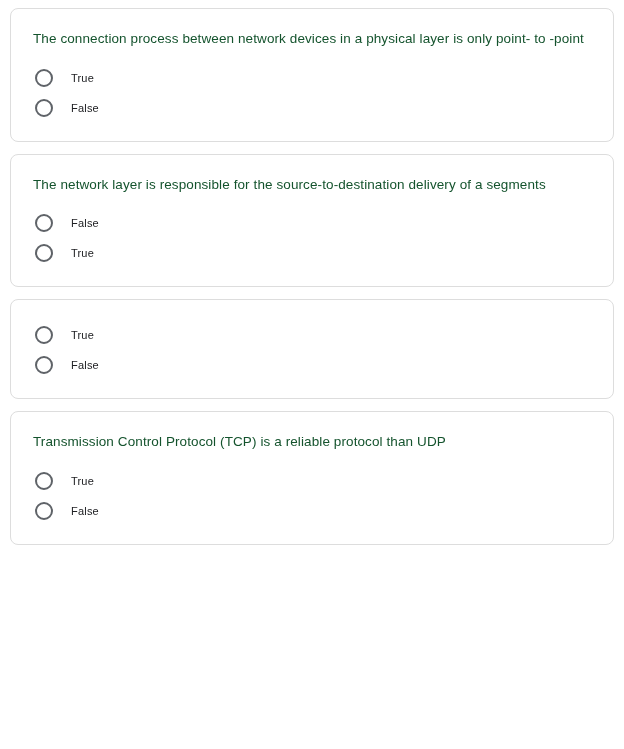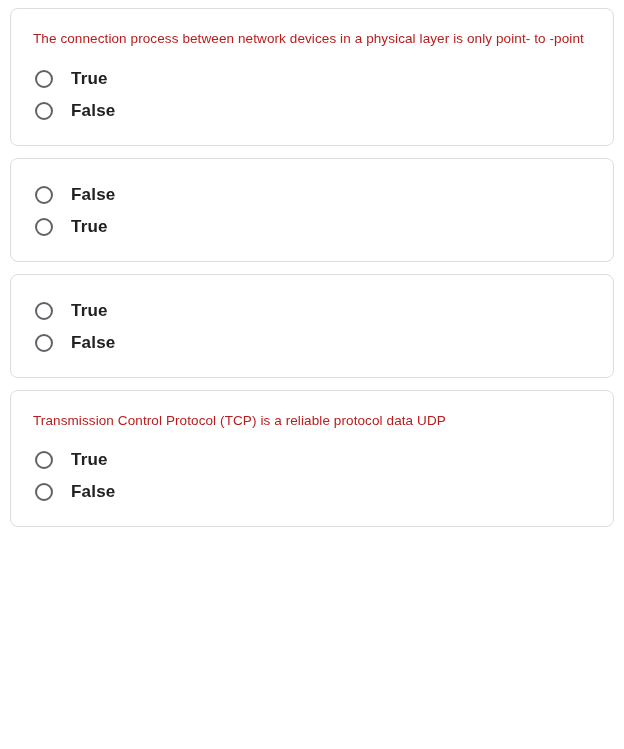--- a/index.html
+++ b/index.html
@@ -22,21 +22,21 @@
     background: #ffffff;
     border: 1px solid #dddddd;
     border-radius: 8px;
     margin: 0 10px 12px 10px;
     padding: 20px 22px 18px 22px;
     box-sizing: border-box;
   }
   .question-text {
     font-size: 13.5px;
     line-height: 1.45;
-    color: #b91c1c;
+    color: #14532d;
     font-weight: 500;
     letter-spacing: 0.1px;
     margin: 0 0 14px 0;
   }
   .options {
     display: block;
   }
   .option-row {
     display: flex;
     align-items: center;
@@ -48,23 +48,23 @@
     min-width: 18px;
     border: 2px solid #5f6368;
     border-radius: 50%;
     box-sizing: border-box;
     display: inline-block;
     margin-right: 18px;
     margin-left: 2px;
     background: #ffffff;
   }
   .option-label {
-    font-size: 17px;
+    font-size: 11px;
     color: #202124;
-    font-weight: 700;
+    font-weight: 400;
     letter-spacing: 0.2px;
   }
 </style>
 </head>
 <body>
 
 <div class="form">
 
   <div class="question-card">
     <div class="question-text">The connection process between network devices in a physical layer is only point- to -point</div>
@@ -74,20 +74,21 @@
         <span class="option-label">True</span>
       </div>
       <div class="option-row">
         <span class="radio"></span>
         <span class="option-label">False</span>
       </div>
     </div>
   </div>
 
   <div class="question-card">
+    <div class="question-text">The network layer is responsible for the source-to-destination delivery of a segments</div>
     <div class="options">
       <div class="option-row">
         <span class="radio"></span>
         <span class="option-label">False</span>
       </div>
       <div class="option-row">
         <span class="radio"></span>
         <span class="option-label">True</span>
       </div>
     </div>
@@ -100,21 +101,21 @@
         <span class="option-label">True</span>
       </div>
       <div class="option-row">
         <span class="radio"></span>
         <span class="option-label">False</span>
       </div>
     </div>
   </div>
 
   <div class="question-card">
-    <div class="question-text">Transmission Control Protocol (TCP) is a reliable protocol data UDP</div>
+    <div class="question-text">Transmission Control Protocol (TCP) is a reliable protocol than UDP</div>
     <div class="options">
       <div class="option-row">
         <span class="radio"></span>
         <span class="option-label">True</span>
       </div>
       <div class="option-row">
         <span class="radio"></span>
         <span class="option-label">False</span>
       </div>
     </div>

